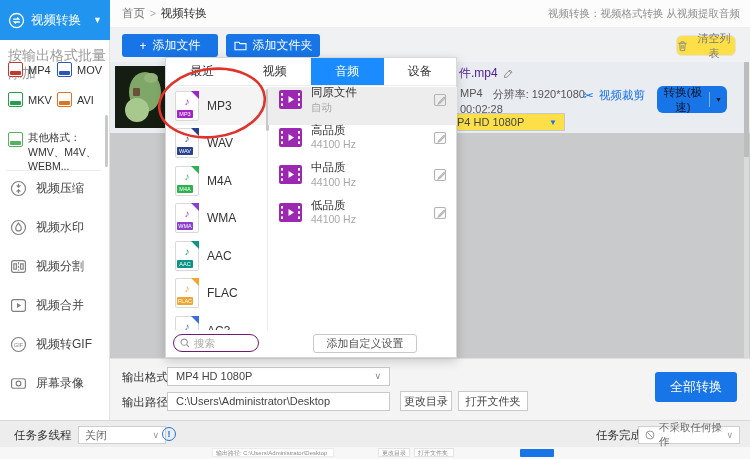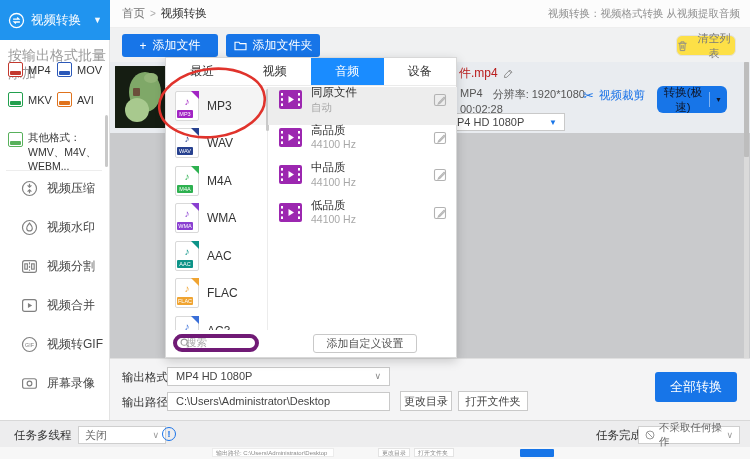--- a/index.html
+++ b/index.html
@@ -13,21 +13,21 @@
   .sb-head .lbl { font-size:12.5px; }
   .sb-head .caret { margin-left:auto; font-size:9px; opacity:.95; }
   .sb-hint { position:absolute; left:8px; top:47px; font-size:14px; color:#9c9c9c; letter-spacing:0; }
   .fmt-grid { position:absolute; left:8px; top:62px; width:98px; display:grid; grid-template-columns:1fr 1fr; row-gap:15px; }
   .sb-fmt { display:flex; align-items:center; gap:5px; font-size:11px; color:#333; cursor:pointer; }
   .ficon { position:relative; width:15px; height:15px; border:1.5px solid var(--c); border-radius:2px; background:#fff; flex:0 0 auto; }
   .ficon::after { content:""; position:absolute; left:1px; right:1px; bottom:1px; height:4px; background:var(--c); border-radius:1px; }
   .sb-other { position:absolute; left:8px; top:130px; width:96px; display:flex; gap:5px; font-size:10.5px; line-height:1.4; color:#333; cursor:pointer; }
   .sb-div { position:absolute; left:6px; top:170px; width:96px; height:1px; background:#ededed; }
   .sb-tools { position:absolute; left:0; top:177px; width:110px; display:flex; flex-direction:column; gap:17px; }
-  .sb-tool { display:flex; align-items:center; gap:9px; padding-left:21px; height:22px; font-size:12px; color:#444; cursor:pointer; }
+  .sb-tool { display:flex; align-items:center; gap:9px; padding-left:10px; height:22px; font-size:12px; color:#444; cursor:pointer; }
   .sb-tool svg { flex:0 0 auto; }
   .sb-scroll { position:absolute; right:1px; top:115px; width:3px; height:52px; background:#c9c9c9; border-radius:2px; }
 
   
   .topbar { position:absolute; left:110px; top:0; width:640px; height:28px; background:#fcfcfc; border-bottom:1px solid #eeeeee; display:flex; align-items:center; }
   .crumbs { display:flex; align-items:center; gap:5px; padding-left:12px; font-size:11.5px; }
   .crumb-home { color:#777; cursor:pointer; }
   .crumb-sep { color:#aaa; font-size:10px; }
   .crumb-cur { color:#333; }
   .tophint { margin-left:auto; padding-right:10px; font-size:10.5px; color:#909090; }
@@ -36,24 +36,24 @@
   .toolbar { position:absolute; left:110px; top:28px; width:640px; height:34px; background:#f0f1f2; }
   .btn-blue { position:absolute; top:6px; height:23px; border:none; border-radius:3px; background:#1775e8; color:#fff; font-size:12px; display:flex; align-items:center; justify-content:center; gap:6px; cursor:pointer; font-family:inherit; }
   .btn-addfile { left:12px; width:96px; }
   .btn-addfolder { left:116px; width:94px; }
   .btn-plus { font-size:12px; line-height:1; }
   .btn-clear { position:absolute; right:14px; top:7px; width:60px; height:21px; background:#fde047; border:1px solid #e2e2e2; border-radius:6px; color:#7a7a7a; font-size:11px; display:flex; align-items:center; justify-content:center; gap:5px; cursor:pointer; font-family:inherit; }
 
   
   .filerow { position:absolute; left:110px; top:62px; width:640px; height:71px; background:#e9ecf0; z-index:1; }
   .thumb { position:absolute; left:5px; top:4px; width:52px; height:62px; background:#151d12; overflow:hidden; border-radius:1px; }
-  .fi-name { position:absolute; left:349px; top:3px; font-size:12px; color:#b91c1c; display:flex; align-items:center; gap:5px; }
+  .fi-name { position:absolute; left:349px; top:3px; font-size:12px; color:#4c1d95; display:flex; align-items:center; gap:5px; }
   .fi-meta { position:absolute; left:350px; top:25px; font-size:11px; color:#555; display:flex; gap:10px; }
   .fi-dur { position:absolute; left:350px; top:41px; font-size:11px; color:#555; }
-  .fi-preset { position:absolute; left:338px; top:51px; width:117px; height:18px; background:#ffffff; border:1px solid #c9c9c9; font-size:11px; color:#444; line-height:16px; padding-left:8px; cursor:pointer; }
+  .fi-preset { position:absolute; left:338px; top:51px; width:117px; height:18px; background:#fde047; border:1px solid #c9c9c9; font-size:11px; color:#444; line-height:16px; padding-left:8px; cursor:pointer; }
   .fi-preset .caret { position:absolute; right:7px; top:1px; color:#1775e8; font-size:8px; }
   .croplink { position:absolute; left:473px; top:26px; display:flex; align-items:center; gap:5px; color:#1a73e8; font-size:11.5px; cursor:pointer; }
   .croplink .sc { font-size:13px; }
   .convbtn { position:absolute; left:547px; top:24px; width:70px; height:27px; background:#1775e8; border-radius:6px; display:flex; align-items:center; color:#0f172a; cursor:pointer; }
   .convbtn .main { width:52px; text-align:center; font-size:11.5px; }
   .convbtn .sep { width:1px; height:15px; background:rgba(255,255,255,.45); }
   .convbtn .car { flex:1; text-align:center; font-size:7px; }
 
   .dimarea { position:absolute; left:110px; top:133px; width:640px; height:225px; background:#c9cacc; }
   .vscroll { position:absolute; right:1px; top:62px; width:5px; height:296px; background:#dadada; z-index:3; }
@@ -74,21 +74,21 @@
   .prow .nm { font-size:12px; color:#333; }
   .pdiv { position:absolute; left:101px; top:29px; width:1px; height:243px; background:#ececec; }
   .pdiv-thumb { position:absolute; left:100px; top:31px; width:3px; height:42px; background:#c9c9c9; border-radius:2px; }
   .qlist { position:absolute; left:102px; top:29px; width:189px; }
   .qrow { height:37.5px; display:flex; align-items:center; gap:9px; padding:0 9px 12px 11px; cursor:pointer; }
   .qrow.sel { background:#ededed; }
   .qtxt .t { font-size:11.5px; color:#333; line-height:1.2; }
   .qtxt .s { font-size:10.5px; color:#a8a8a8; margin-top:2px; line-height:1.1; }
   .qedit { margin-left:auto; display:flex; cursor:pointer; }
   .searchwrap { position:absolute; left:7px; top:276px; width:86px; height:18px; }
-  .searchwrap input { width:86px; height:18px; border:4px solid #701a75; border-radius:9px; padding:0 6px 0 9px; font-size:10.5px; color:#555; outline:none; background:#fff; font-family:Liberation Mono, monospace; }
+  .searchwrap input { width:86px; height:18px; border:1px solid #701a75; border-radius:9px; padding:0 6px 0 20px; font-size:10.5px; color:#555; outline:none; background:#fff; font-family:Liberation Serif, serif; }
   .searchwrap input::placeholder { color:#aaa; }
   .searchwrap svg { position:absolute; left:7px; top:4px; }
   .custombtn { position:absolute; left:147px; top:276px; width:104px; height:19px; background:#fff; border:1px solid #c9c9c9; border-radius:3px; font-size:11px; color:#555; display:flex; align-items:center; justify-content:center; cursor:pointer; font-family:inherit; }
 
   .annot { position:absolute; left:154px; top:60px; z-index:30; pointer-events:none; }
 
   
   .outpanel { position:absolute; left:110px; top:358px; width:640px; height:62px; background:#f4f4f5; border-top:1px solid #e0e0e0; }
   .olabel { position:absolute; font-size:11.5px; color:#333; }
   .obox { position:absolute; background:#fff; border:1px solid #c9c9c9; font-size:11px; color:#444; line-height:17px; padding-left:8px; }

